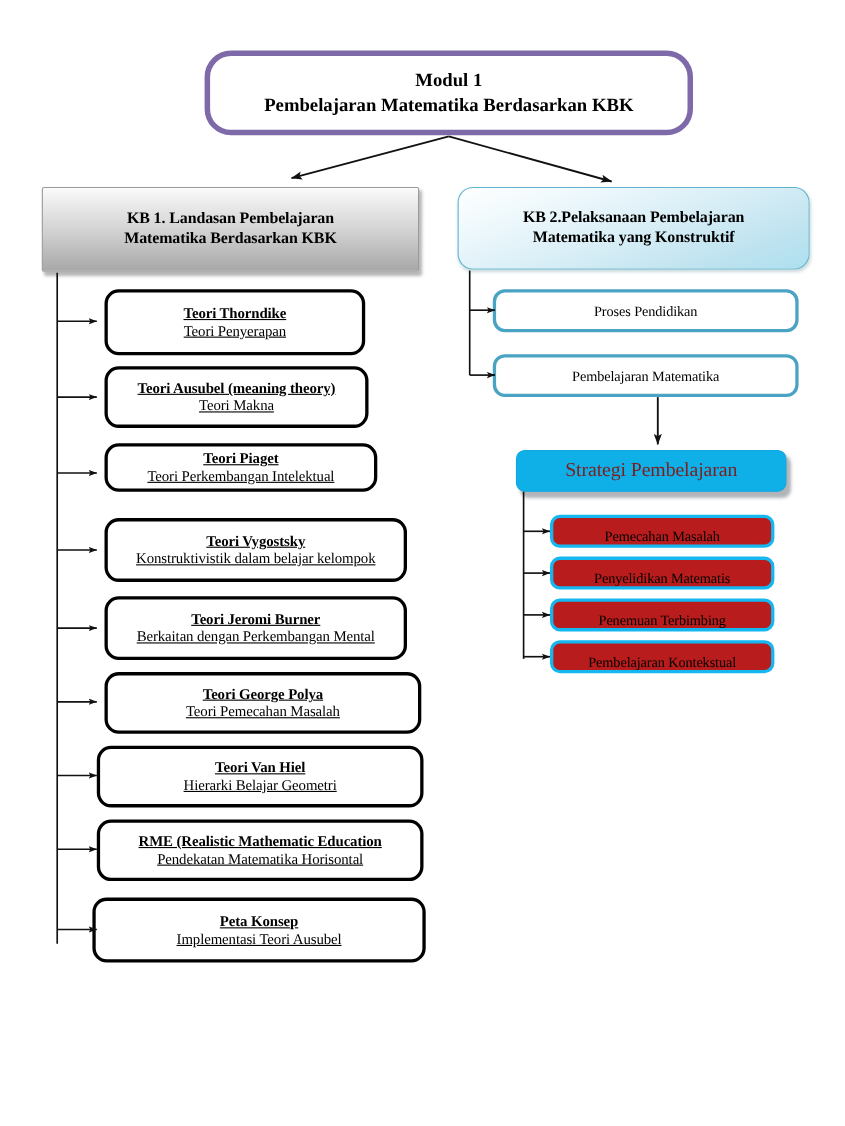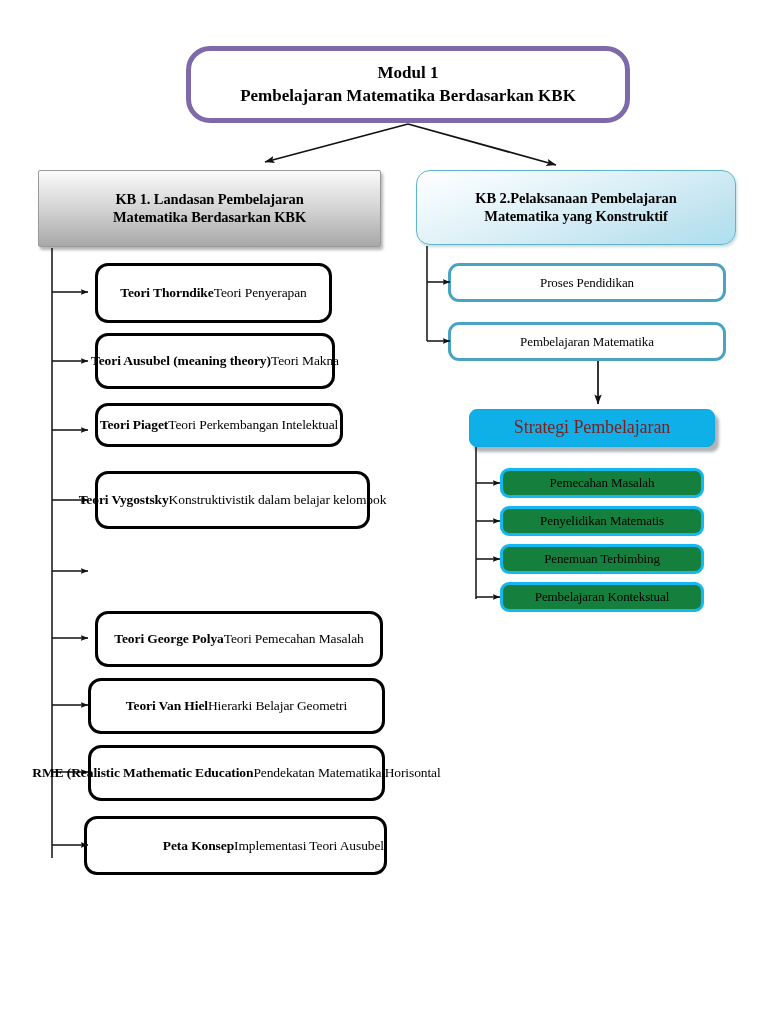--- a/index.html
+++ b/index.html
@@ -97,22 +97,24 @@
   #kb2-box .t-bold { font-size: 14.5px; }
 
   
   .theory-box {
     position: absolute;
     box-sizing: border-box;
     border: 3px solid #000000;
     border-radius: 13px;
     background: #ffffff;
     display: flex;
-    align-items: center;
-    justify-content: center;
+    flex-direction: column;
+    align-items: center;
+    justify-content: center;
+    text-decoration: underline;
   }
 
   
   .rbox {
     position: absolute;
     box-sizing: border-box;
     border: 3px solid #4ba3c3;
     border-radius: 11px;
     background: #ffffff;
     display: flex;
@@ -138,23 +140,23 @@
     justify-content: center;
   }
   #strategi-box .t-reg { font-size: 18px; color: #7f1d1d; }
 
   
   .sbox {
     position: absolute;
     box-sizing: border-box;
     border: 3px solid #15b7f0;
     border-radius: 9px;
-    background: #15803d;
-    display: flex;
-    align-items: center;
+    background: #b91c1c;
+    display: flex;
+    align-items: flex-end;
     justify-content: center;
   }
   .sbox .t-reg { font-size: 13px; }
 
   
   #wires {
     position: absolute;
     left: 0; top: 0;
     width: 768px;
     height: 1024px;
@@ -232,37 +234,41 @@
   <div class="theory-box" style="left:95px;  top:403px; width:248px; height:44px;">
     <div class="box-txt t-bold">Teori Piaget</div>
     <div class="box-txt t-reg">Teori Perkembangan Intelektual</div>
   </div>
 
   <div class="theory-box" style="left:95px;  top:471px; width:275px; height:58px;">
     <div class="box-txt t-bold">Teori Vygostsky</div>
     <div class="box-txt t-reg">Konstruktivistik dalam belajar kelompok</div>
   </div>
 
+  <div class="theory-box" style="left:95px;  top:542px; width:275px; height:58px;">
+    <div class="box-txt t-bold">Teori Jeromi Burner</div>
+    <div class="box-txt t-reg">Berkaitan dengan Perkembangan Mental</div>
+  </div>
 
   <div class="theory-box" style="left:95px;  top:611px; width:288px; height:56px;">
     <div class="box-txt t-bold">Teori George Polya</div>
     <div class="box-txt t-reg">Teori Pemecahan Masalah</div>
   </div>
 
   <div class="theory-box" style="left:88px;  top:678px; width:297px; height:56px;">
     <div class="box-txt t-bold">Teori Van Hiel</div>
     <div class="box-txt t-reg">Hierarki Belajar Geometri</div>
   </div>
 
   <div class="theory-box" style="left:88px;  top:745px; width:297px; height:56px;">
     <div class="box-txt t-bold">RME (Realistic Mathematic Education</div>
     <div class="box-txt t-reg">Pendekatan Matematika Horisontal</div>
   </div>
 
-  <div class="theory-box" style="left:84px;  top:816px; width:303px; height:59px;justify-content:flex-end;">
+  <div class="theory-box" style="left:84px;  top:816px; width:303px; height:59px;">
     <div class="box-txt t-bold">Peta Konsep</div>
     <div class="box-txt t-reg">Implementasi Teori Ausubel</div>
   </div>
 
   <div class="rbox" style="left:448px; top:263px; width:278px; height:39px;">
     <div class="box-txt t-reg">Proses Pendidikan</div>
   </div>
 
   <div class="rbox" style="left:448px; top:322px; width:278px; height:39px;">
     <div class="box-txt t-reg">Pembelajaran Matematika</div>

